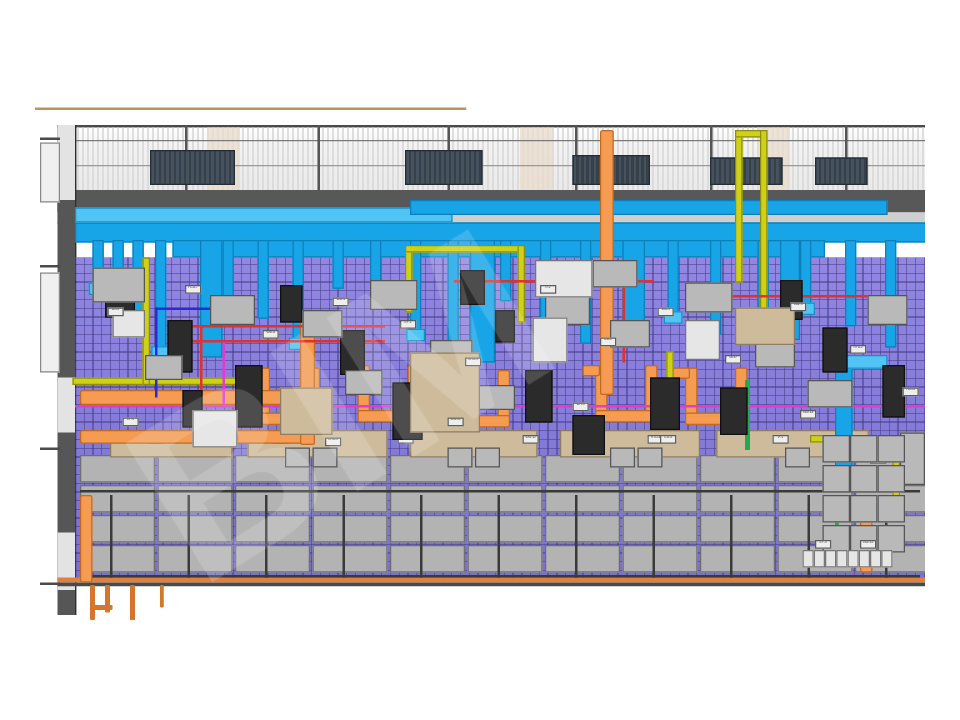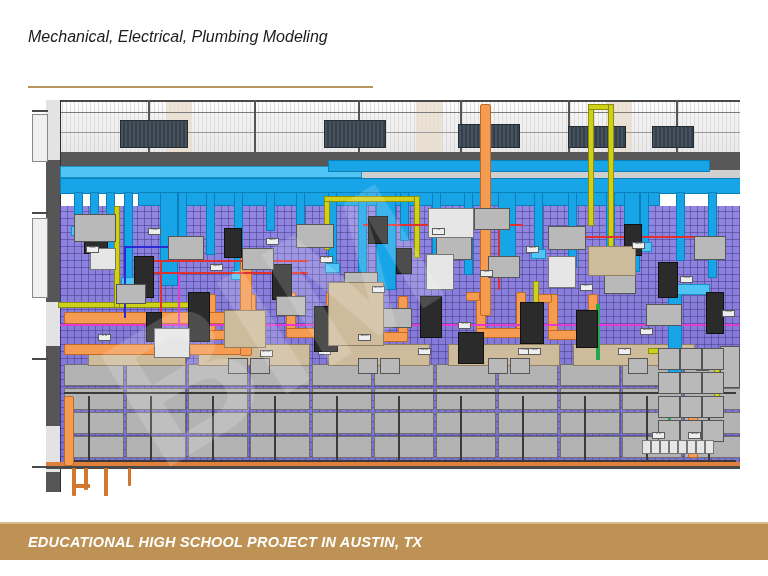--- a/index.html
+++ b/index.html
@@ -102,21 +102,20 @@
   .wm span{position:absolute;font-size:190px;font-weight:bold;color:#ffffff;
       font-family:"Liberation Sans", sans-serif;transform:rotate(-32deg);
       text-shadow:0 0 2px rgba(255,255,255,.6);}
 </style>
 </head>
 <body>
 
 <div id="slide">
 
   <div class="header">
-    <div class="subtitle">Mechanical, Electrical, Plumbing Modeling</div>
   </div>
   <div class="rule"></div>
 
   <div class="model">
     <div class="mwrap" id="mwrap">
 
       <div class="roof">
         <div class="roof-stripes"></div>
         <div class="roof-beige" style="left:120px"></div>
         <div class="roof-beige" style="left:370px"></div>
@@ -406,17 +405,14 @@
         <div class="eq-lt" style="left: 677px; top: 344px; width: 7px; height: 12px;"></div>
         <div class="tag" style="left: 624px; top: 336px; width: 11px; height: 5px;">EF-3</div>
         <div class="tag" style="left: 660px; top: 336px; width: 11px; height: 5px;">VAV-12</div>
       </div>
 
     <div class="wm">
       <span id="wm-text" style="left:70px;top:120px">BIM</span>
     </div>
   </div>
 
-  <div class="footer">
-    <div class="footer-text">EDUCATIONAL HIGH SCHOOL PROJECT IN AUSTIN, TX</div>
-  </div>
 
 </div>
 
 </body></html>

